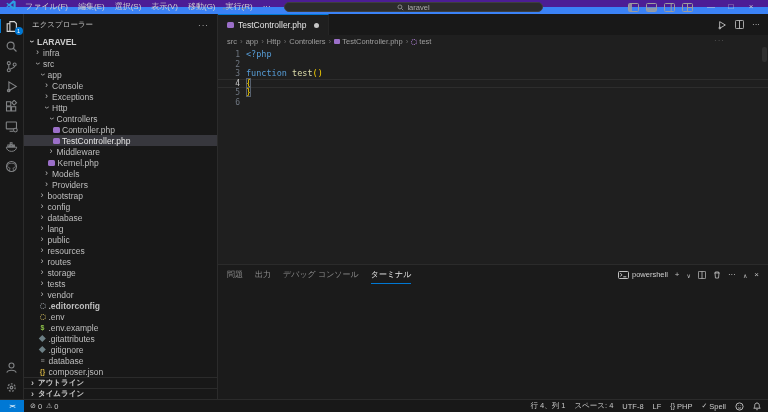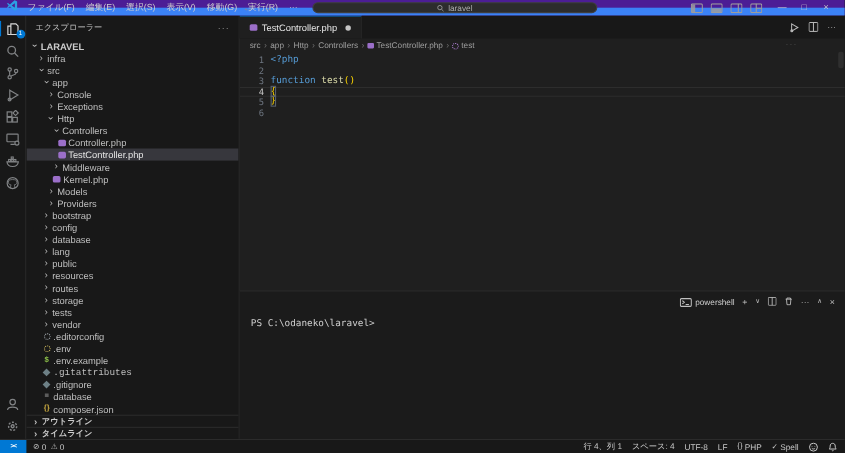--- a/index.html
+++ b/index.html
@@ -72,21 +72,21 @@
   .lc{padding-left:6px;white-space:pre}
   .tok-kw{color:#569cd6}.tok-fn{color:#dcdcaa}.tok-br{color:#ffd700}.tok-pl{color:#d4d4d4}
   .boxed{outline:1px solid #56606e;outline-offset:-1px}
   .edit-scrollbar{position:absolute;right:1px;top:-1px;width:5px;height:15px;background:#2f2f2f;border-radius:2px}
 
   
   .panel{flex:0 0 135px;background:#1b1b1b;border-top:1px solid #2b2b2b;display:flex;flex-direction:column}
   .panel-tabs{flex:0 0 19px;display:flex;align-items:center;gap:12px;padding:0 9px}
   .ptab{height:100%;display:flex;align-items:center;font-size:8px;color:#8f8f8f;border-bottom:1px solid transparent;white-space:nowrap}
   .ptab.active{color:#e7e7e7;border-bottom-color:#0078d4}
-  .panel-actions{margin-left:auto;display:flex;align-items:flex-start;gap:7px;color:#c0c0c0;font-size:8px}
+  .panel-actions{margin-left:auto;display:flex;align-items:flex-end;gap:7px;color:#c0c0c0;font-size:8px}
   .ps-chip{display:flex;align-items:center;gap:3px;font-size:7.5px;color:#cfcfcf}
   .terminal{flex:1;padding:5px 10px;font-family:"DejaVu Sans Mono","Liberation Mono",monospace;font-size:8.5px;color:#cfcfcf}
   .tline{height:10px;line-height:10px;white-space:pre}
 
   
   .statusbar{flex:0 0 13px;height:13px;background:#181818;border-top:1px solid #2b2b2b;display:flex;align-items:center;font-size:7.5px;color:#c8c8c8}
   .sb-remote{width:24px;height:100%;background:#0078d4;color:#fff;display:flex;align-items:center;justify-content:center;font-size:6px;font-weight:700;letter-spacing:-1px}
   .sb-left{display:flex;align-items:center;gap:7px;padding-left:6px}
   .sb-group{display:flex;align-items:center;gap:2px}
   .sb-right{margin-left:auto;display:flex;align-items:center;gap:9px;padding-right:7px}
@@ -328,37 +328,37 @@
             <span>storage</span>
           </div>
           <div class="tree-row" style="padding-left: 14.5px;">
             <span class="tw">›</span>
             <span>tests</span>
           </div>
           <div class="tree-row" style="padding-left: 14.5px;">
             <span class="tw">›</span>
             <span>vendor</span>
           </div>
-          <div class="tree-row" style="padding-left: 14.5px;">
+          <div class="tree-row" style="padding-left: 14.5px; font-weight: bold;">
             <span class="fi">
               <span class="gear"></span>
             </span>
             <span>.editorconfig</span>
           </div>
           <div class="tree-row" style="padding-left: 14.5px;">
             <span class="fi">
               <span class="gear y"></span>
             </span>
             <span>.env</span>
           </div>
           <div class="tree-row" style="padding-left: 14.5px;">
             <span class="fi tx c-green">$</span>
             <span>.env.example</span>
           </div>
-          <div class="tree-row" style="padding-left: 14.5px; font-family: Liberation Mono, monospace;">
+          <div class="tree-row" style="padding-left: 14.5px;">
             <span class="fi">
               <span class="dia"></span>
             </span>
             <span>.gitattributes</span>
           </div>
           <div class="tree-row" style="padding-left: 14.5px;">
             <span class="fi">
               <span class="dia"></span>
             </span>
             <span>.gitignore</span>
@@ -454,20 +454,26 @@
             <span class="lc"><span class="tok-br boxed">}</span></span>
           </div>
           <div class="cl">
             <span class="ln">6</span>
             <span class="lc">&nbsp;</span>
           </div>
         </div>
 
       <div class="panel">
         <div class="panel-tabs">
+          <span id="ptabs" style="display:flex;gap:12px;height:100%">
+              <span class="ptab">問題</span>
+              <span class="ptab">出力</span>
+              <span class="ptab">デバッグ コンソール</span>
+              <span class="ptab active">ターミナル</span>
+            </span>
           <div class="panel-actions">
             <span class="ps-chip">
               <svg width="11" height="8" viewBox="0 0 11 8" fill="none" stroke="#c0c0c0" stroke-width="1">
                   <rect x="0.5" y="0.5" width="10" height="7" rx="1"></rect>
                   <path d="M2.3 2.3l1.8 1.5-1.8 1.5M5.3 5.8h3"></path>
                 </svg>
               <span>powershell</span>
             </span>
             <span>+</span>
             <span style="font-size:6px">∨</span>
@@ -476,23 +482,20 @@
                 <path d="M5 0.5v9"></path>
               </svg>
             <svg width="8" height="8" viewBox="0 0 10 10" fill="none" stroke="#c0c0c0" stroke-width="1">
                 <path d="M1.5 2.5h7M3 2.5V1.2h4v1.3M2.5 2.5l.6 6.3h3.8l.6-6.3"></path>
               </svg>
             <span>···</span>
             <span style="font-size:6px">∧</span>
             <span>×</span>
           </div>
         </div>
-        <div class="terminal" id="terminal">
-            <div class="tline">PS C:\odaneko\laravel&gt;</div>
-          </div>
       </div>
     </div>
   </div>
 
   <div class="statusbar">
     <div class="sb-remote">
       <span>&gt;&lt;</span>
     </div>
     <div class="sb-left">
       <span class="sb-group">

